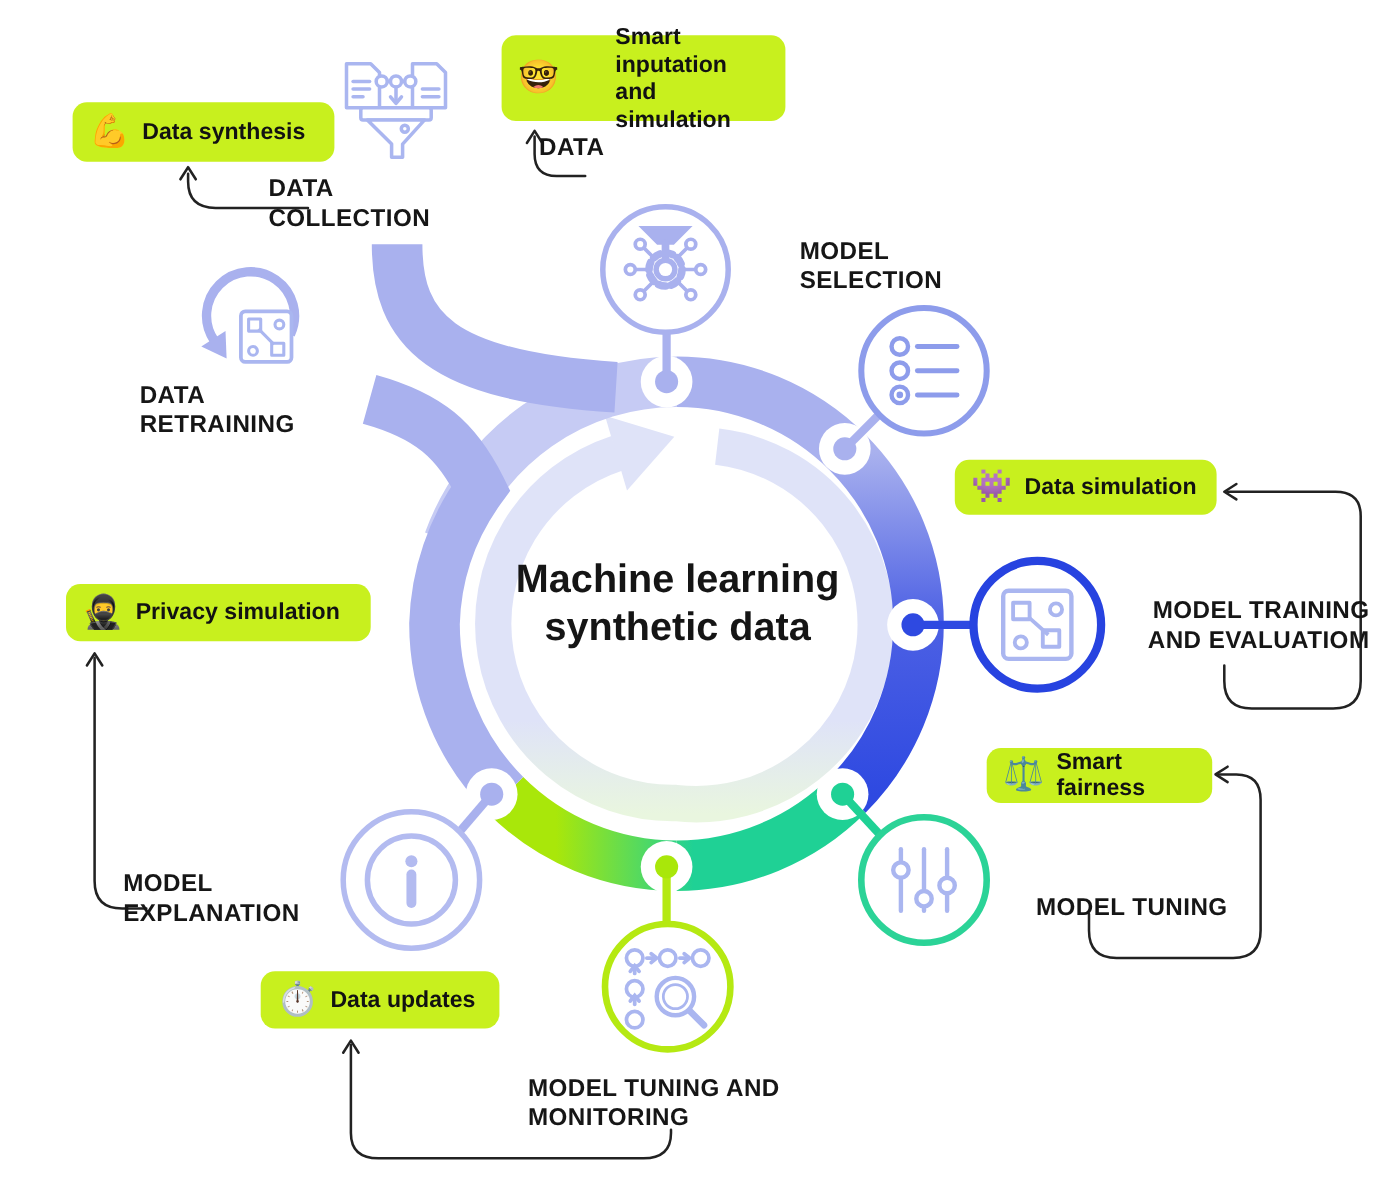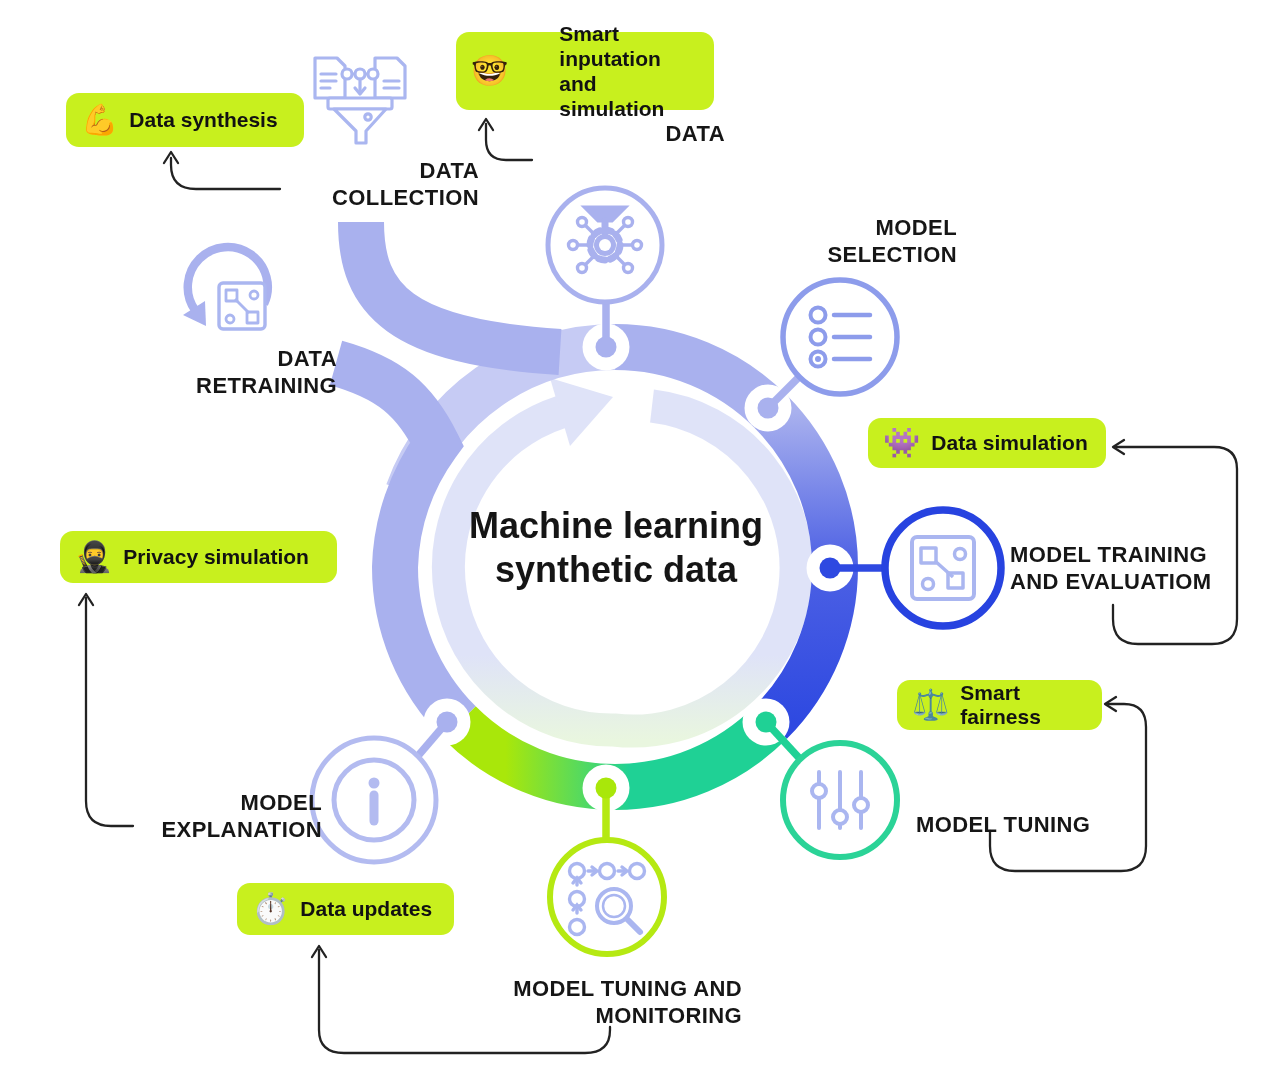--- a/index.html
+++ b/index.html
@@ -1,21 +1,21 @@
 <!DOCTYPE html>
 <html style="--badge-green: #c8f01e; --periwinkle: #a9b1ee; --periwinkle-light: #c6cbf4; --lavender: #dfe3f8; --royal-blue: #2e49e1; --emerald: #1fd195; --lime: #a9e70a; --lime-bright: #b5e912; --icon-periwinkle: #aab6f0; --text-dark: #161616;"><head>
 <meta charset="utf-8">
 <style>
   html,body{margin:0;padding:0;background:#fff;}
   #canvas{position:relative;width:1270px;height:1080px;background:#ffffff;overflow:hidden;
           font-family:"Liberation Sans","DejaVu Sans",sans-serif;color:var(--text-dark,#161616);}
   #ring-svg{position:absolute;left:0;top:0;}
-  .stage-label{position:absolute;text-align:right;font-weight:700;font-size:22px;line-height:27px;
+  .stage-label{position:absolute;text-align:left;font-weight:700;font-size:22px;line-height:27px;
                letter-spacing:.4px;color:var(--text-dark,#161616);}
-  .stage-label.left-align{text-align:left;}
+  .stage-label.left-align{text-align:right;}
   .stage-label span{display:block;}
   .badge{position:absolute;display:flex;align-items:center;gap:11px;box-sizing:border-box;
          background:var(--badge-green,#c8f01e);border-radius:13px;padding:0 15px;
          font-weight:700;font-size:21px;color:#121212;}
   .badge .emoji{font-size:30px;line-height:1;}
   .badge .twoline span{display:block;line-height:25px;margin-left:40px;}
   #title{position:absolute;left:420px;top:504px;width:392px;text-align:center;
          font-weight:700;font-size:36px;line-height:44px;color:#151515;}
   #title span{display:block;}
   
@@ -260,21 +260,21 @@
   <span>MODEL</span>
   <span>SELECTION</span>
 </div>
 <div class="stage-label left-align" style="left:1010px;top:541px;width:235px;">
   <span>MODEL TRAINING</span>
   <span>AND EVALUATIOM</span>
 </div>
 <div class="stage-label left-align" style="left:916px;top:811px;width:200px;">
   <span>MODEL TUNING</span>
 </div>
-<div class="stage-label" style="left:492px;top:975px;width:250px;">
+<div class="stage-label" style="left:480px;top:975px;width:250px;">
   <span>MODEL TUNING AND</span>
   <span>MONITORING</span>
 </div>
 <div class="stage-label" style="left:112px;top:789px;width:210px;">
   <span>MODEL</span>
   <span>EXPLANATION</span>
 </div>
 <div class="stage-label" style="left:127px;top:345px;width:210px;">
   <span>DATA</span>
   <span>RETRAINING</span>

